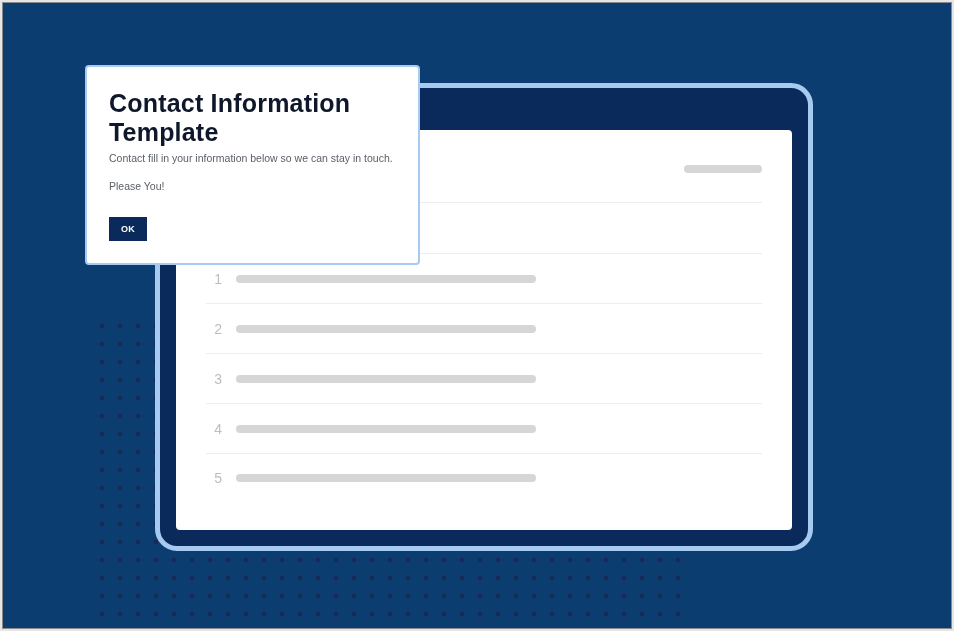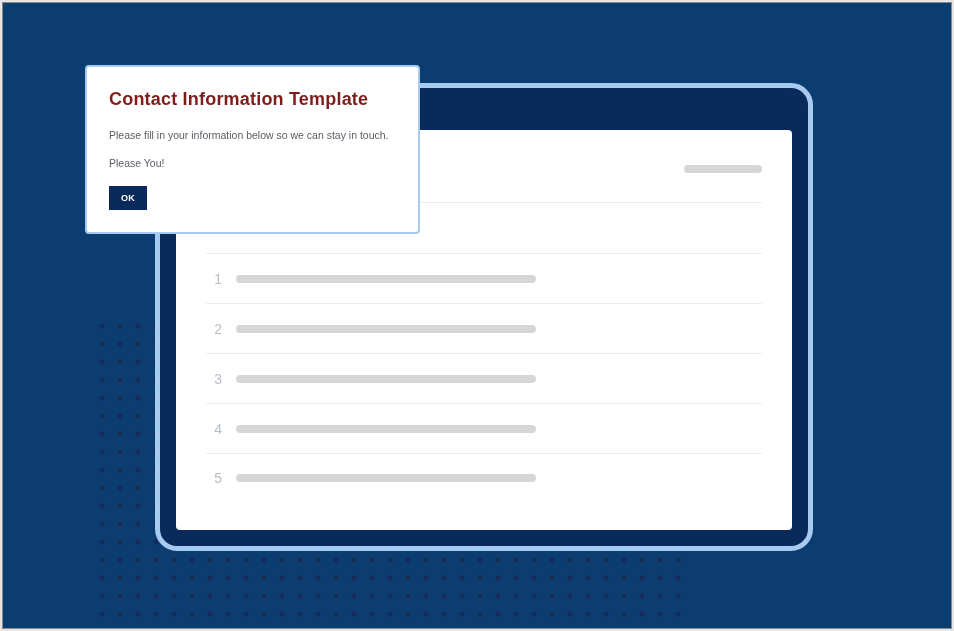--- a/index.html
+++ b/index.html
@@ -88,45 +88,45 @@
     left: 82px;
     top: 62px;
     width: 335px;
     background: #ffffff;
     border: 2px solid #a7caf0;
     border-radius: 4px;
     padding: 22px 22px 22px 22px;
     box-shadow: 0 0 0 rgba(0,0,0,0);
   }
   .modal-title {
-    font-size: 18px;
+    font-size: 25px;
     font-weight: 700;
-    color: #7f1d1d;
-    margin-bottom: 18px;
+    color: #0f172a;
+    margin-bottom: 4px;
     letter-spacing: 0.2px;
   }
   .modal-text {
     font-size: 10.5px;
     color: #5b6068;
     line-height: 1.5;
     margin-bottom: 12px;
   }
   .ok-btn {
     display: inline-flex;
     align-items: center;
     justify-content: center;
     background: #0a2a5c;
     color: #ffffff;
     font-size: 9px;
     font-weight: 600;
     letter-spacing: 0.3px;
     padding: 7px 12px;
     border: none;
     cursor: pointer;
-    margin-top: 2px;
+    margin-top: 10px;
   }
 </style>
 </head>
 <body>
 
 <div class="stage">
 
   <div class="dots"></div>
 
   <div class="tablet">
@@ -157,18 +157,18 @@
       <div class="row" style="border-bottom:1px solid transparent;">
         <div class="row-num">5</div>
         <div class="pill row-pill"></div>
       </div>
 
     </div>
   </div>
 
   <div class="modal">
     <h2 class="modal-title">Contact Information Template</h2>
-    <p class="modal-text">Please fill in your information below so we can stay in touch.</p>
+    <p class="modal-text">Contact fill in your information below so we can stay in touch.</p>
     <p class="modal-text">Please You!</p>
     <button class="ok-btn">OK</button>
   </div>
 
 </div>
 
 </body></html>

